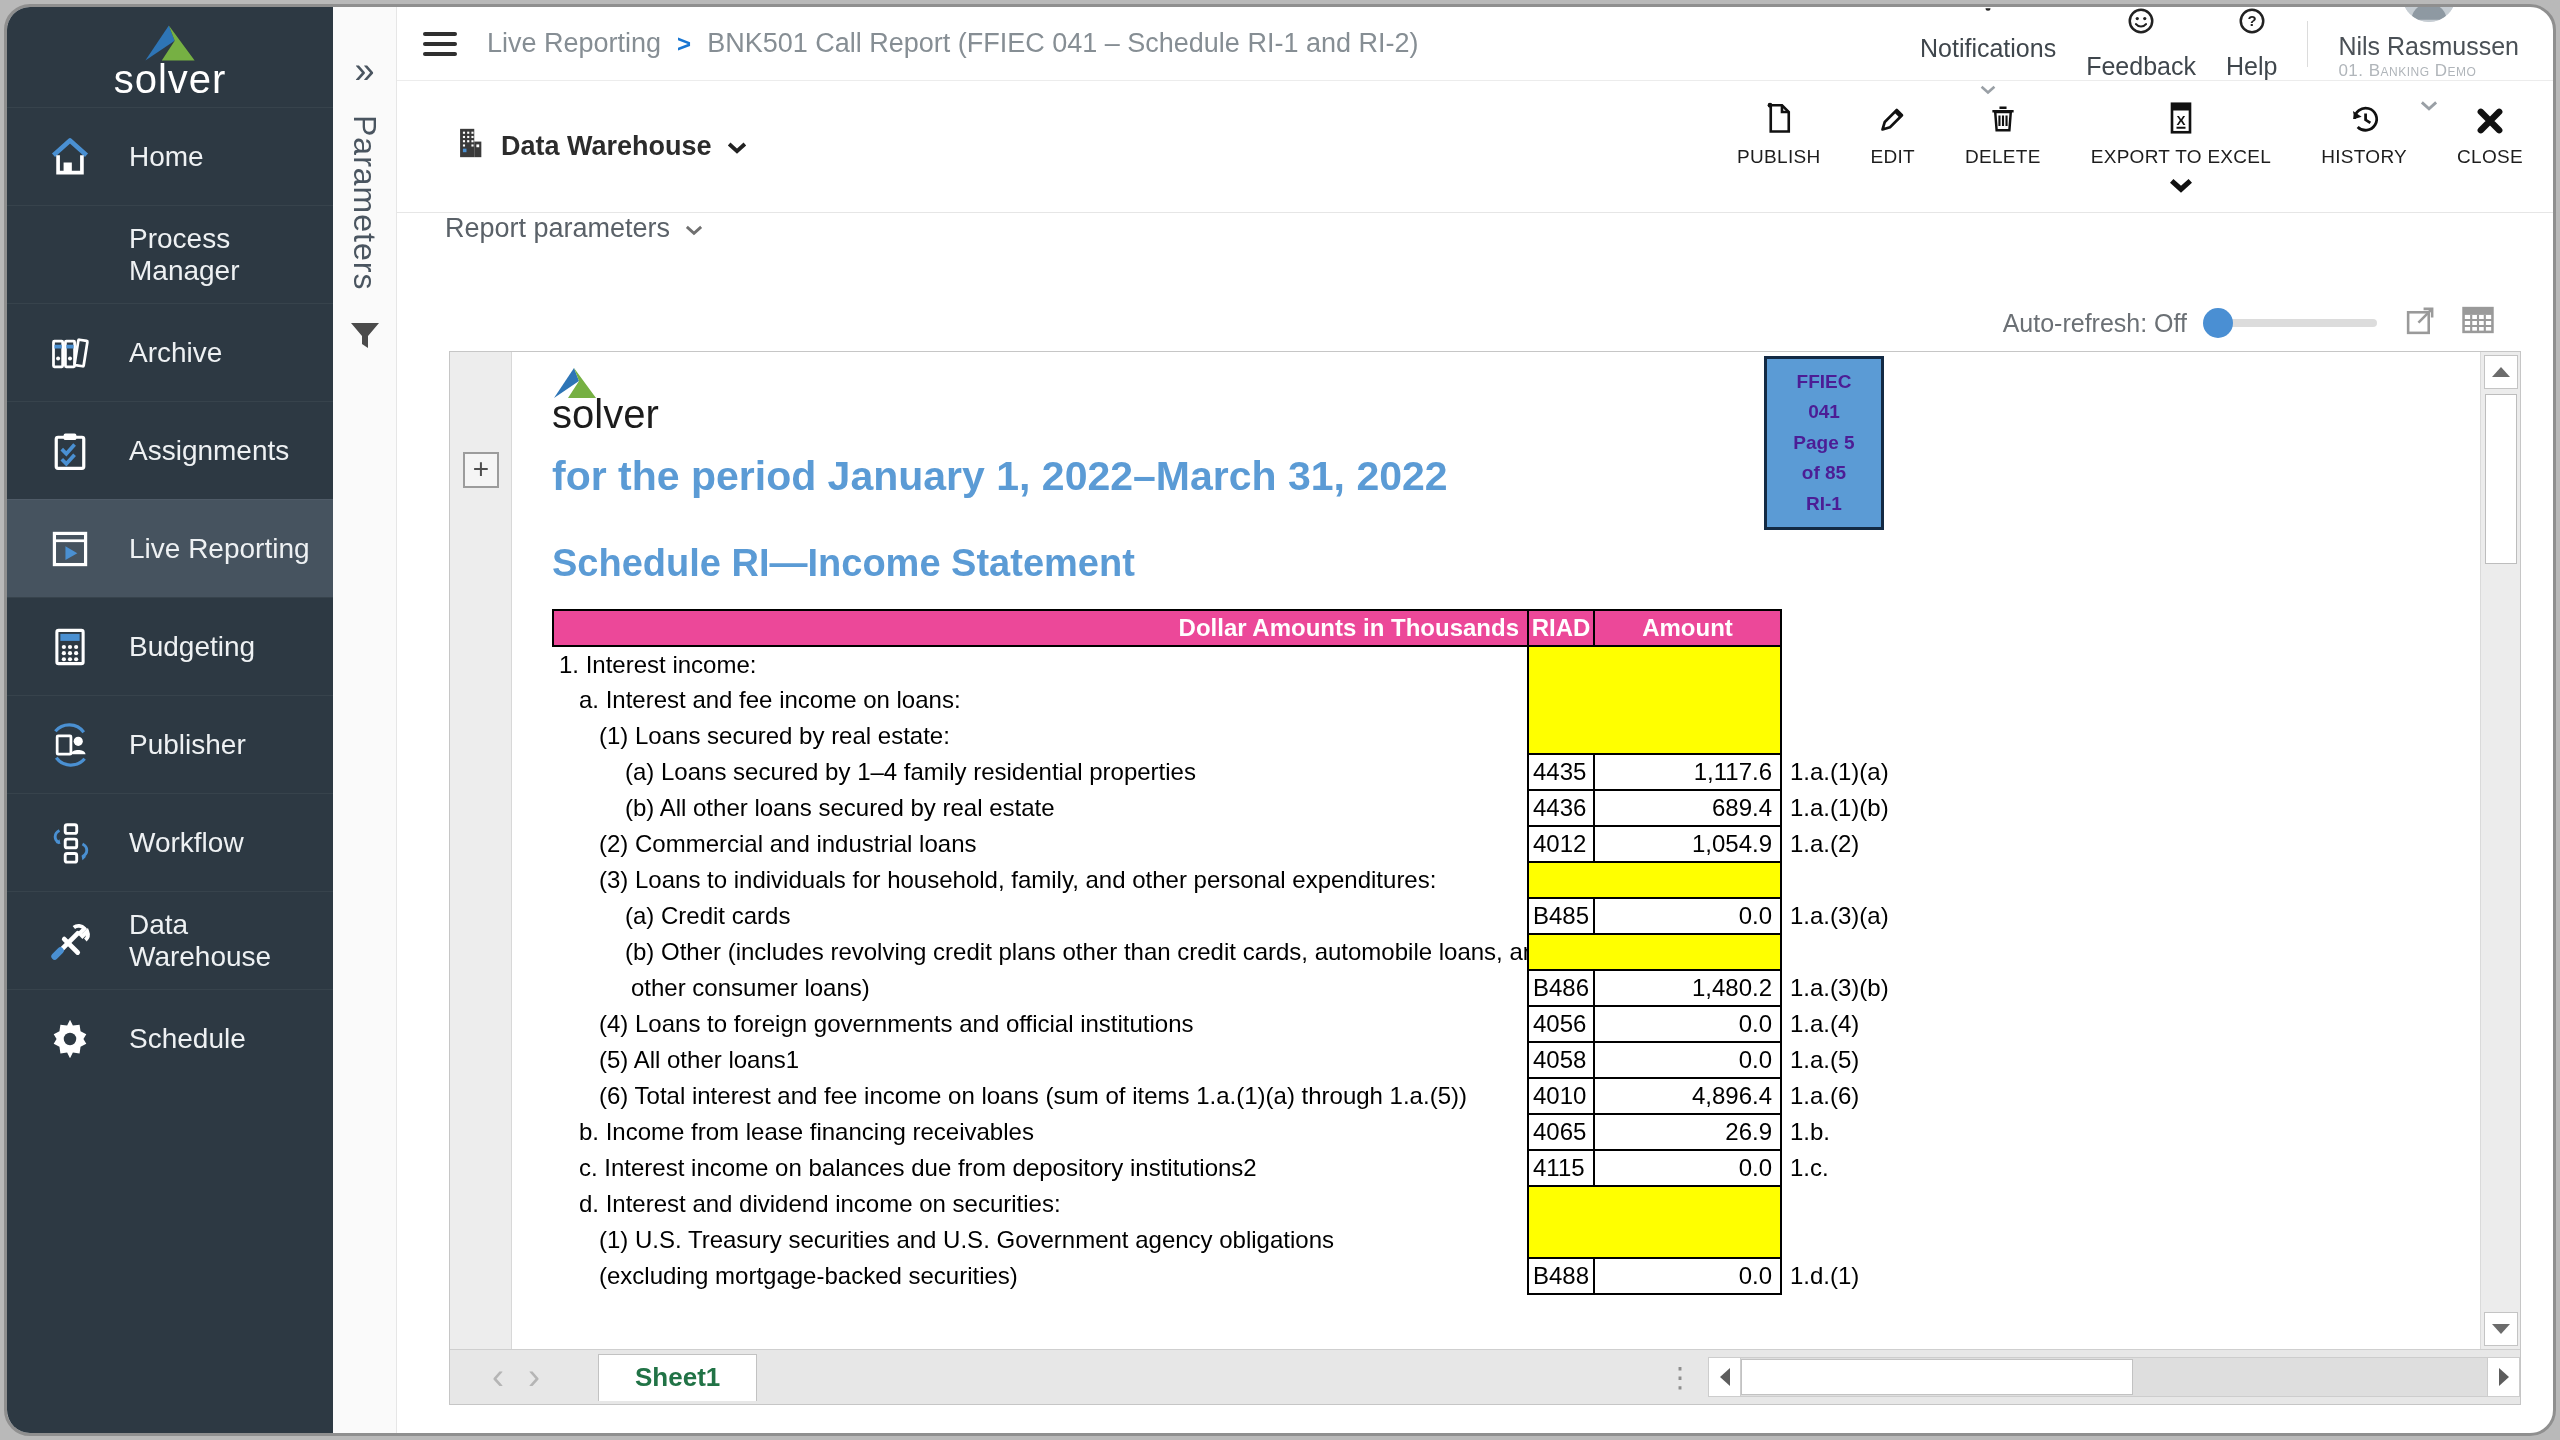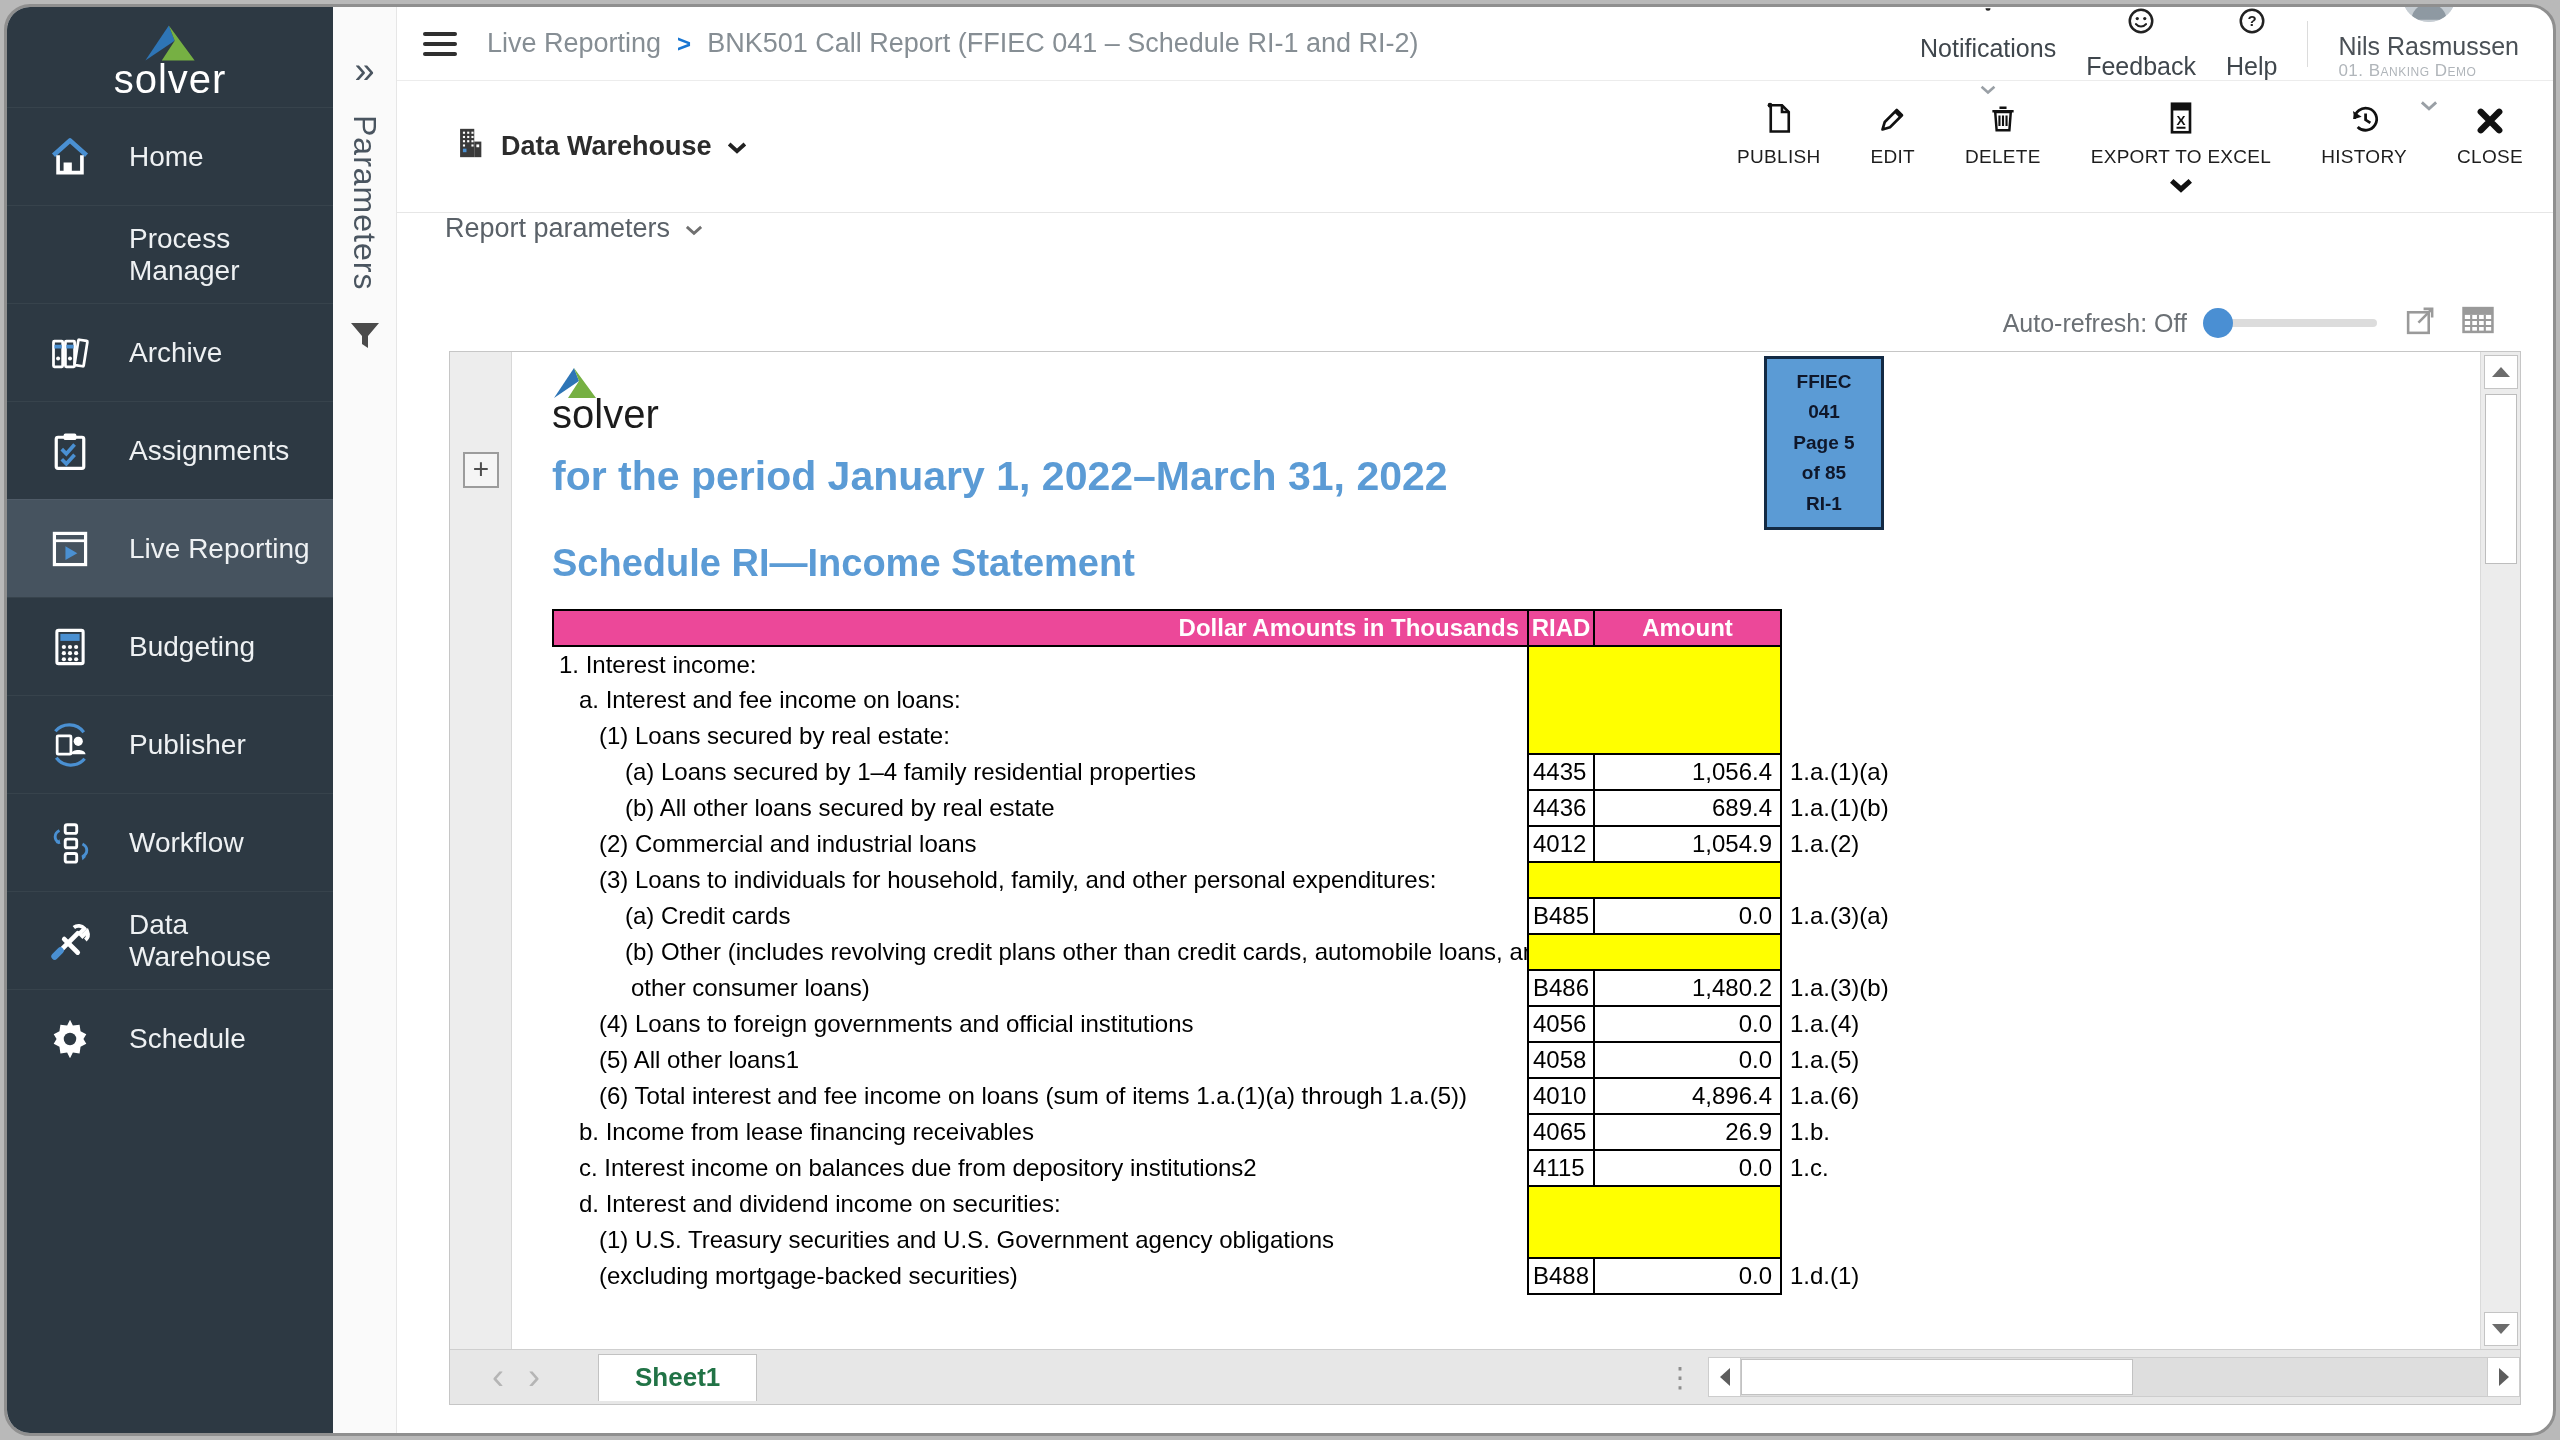--- a/index.html
+++ b/index.html
@@ -61,21 +61,21 @@
   
   .viewport { flex:1; margin:2px 32px 28px 52px; border:1px solid #c6c6c6; display:flex; flex-direction:column; min-height:0; background:#fff; }
   .vp-body { flex:1; display:flex; min-height:0; }
   .gutter { width:62px; flex:none; background:#ededed; border-right:1px solid #d8d8d8; position:relative; }
   .expand-btn { position:absolute; left:13px; top:100px; width:36px; height:36px; background:#f5f5f5;
     border:2px solid #9c9c9c; color:#4e4e4e; font-size:28px; line-height:30px; text-align:center; cursor:pointer; }
   .page { flex:1; position:relative; overflow:hidden; padding:14px 0 0 40px; }
   .report-logo { display:flex; flex-direction:column; width:120px; }
   .report-logo .logo-word { color:#1c1c1c; font-size:40px; margin-top:-8px; }
   .badge { position:absolute; left:1252px; top:4px; width:120px; background:#5b9bd5; border:3px solid #132a44;
-    color:#0f172a; font-weight:bold; font-size:19px; text-align:center; padding:8px 20px; line-height:1.6; }
+    color:#4c1d95; font-weight:bold; font-size:19px; text-align:center; padding:8px 20px; line-height:1.6; }
   .rtitle { color:#5b9bd5; font-weight:bold; }
   .t1 { font-size:41px; margin-top:24px; }
   .t2 { font-size:41px; margin-top:16px; }
   .t3 { font-size:38px; margin-top:42px; }
 
   table.report { border-collapse:collapse; table-layout:fixed; width:1448px; margin-top:24px; }
   table.report td, table.report th { height:36px; font-size:24px; padding:0; vertical-align:middle; }
   th.th-blue { background:#ec4899; color:#fff; font-weight:bold; border:2px solid #000; }
   .th-desc { text-align:right; padding-right:8px !important; }
   .td-desc { white-space:nowrap; overflow:hidden; }
@@ -495,21 +495,21 @@
                   <td class="td-desc lvl1">a. Interest and fee income on loans:</td>
                   <td class="td-ref"></td>
                 </tr>
                 <tr>
                   <td class="td-desc lvl2">(1) Loans secured by real estate:</td>
                   <td class="td-ref"></td>
                 </tr>
                 <tr>
                   <td class="td-desc lvl3">(a) Loans secured by 1–4 family residential properties</td>
                   <td class="td-riad">4435</td>
-                  <td class="td-amount">1,056.4</td>
+                  <td class="td-amount">1,117.6</td>
                   <td class="td-ref">1.a.(1)(a)</td>
                 </tr>
                 <tr>
                   <td class="td-desc lvl3">(b) All other loans secured by real estate</td>
                   <td class="td-riad">4436</td>
                   <td class="td-amount">689.4</td>
                   <td class="td-ref">1.a.(1)(b)</td>
                 </tr>
                 <tr>
                   <td class="td-desc lvl2">(2) Commercial and industrial loans</td>

